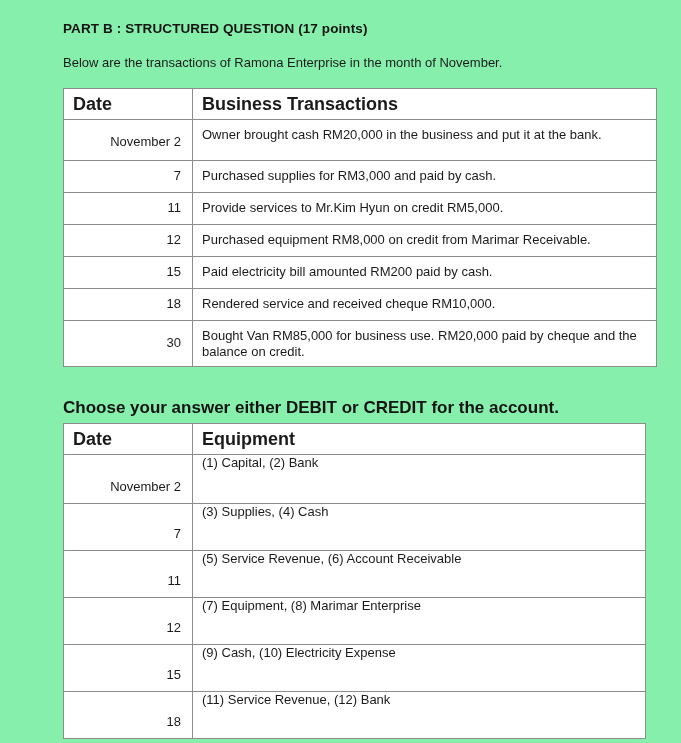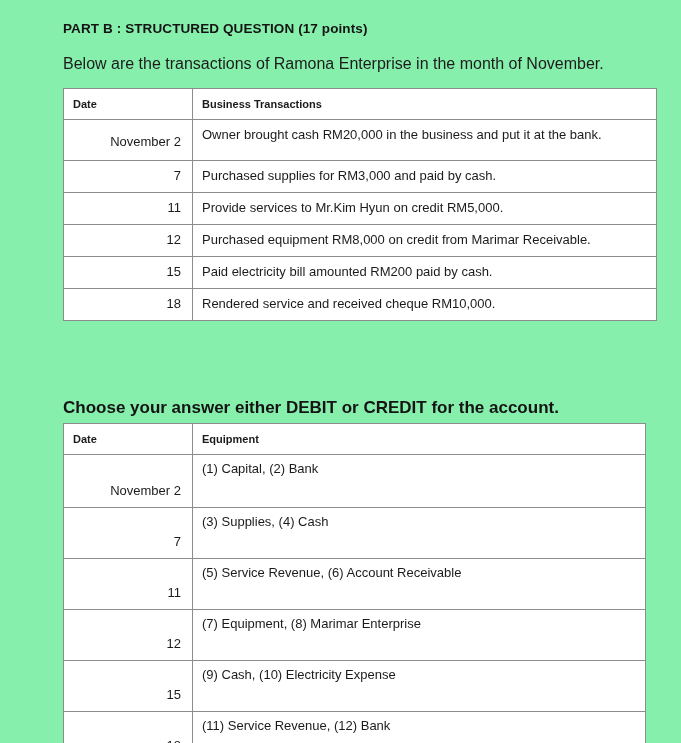--- a/index.html
+++ b/index.html
@@ -33,21 +33,21 @@
     font-size: 13.5px;
     font-weight: bold;
     letter-spacing: 0.1px;
     color: #141414;
     white-space: nowrap;
   }
   .intro-line {
     position: absolute;
     left: 63px;
     top: 55px;
-    font-size: 16px;
+    font-size: 13px;
     color: #1c1c1c;
     white-space: nowrap;
   }
   .choose-heading {
     position: absolute;
     left: 63px;
     top: 398px;
     font-size: 17px;
     font-weight: bold;
     color: #141414;
@@ -92,21 +92,21 @@
     display: block;
     box-sizing: border-box;
     font-size: 13px;
     line-height: 16px;
   }
 
   
   .hdr-cell {
     font-weight: bold;
     padding: 7px 0 7px 9px;
-    font-size: 11px;
+    font-size: 18px;
     line-height: 16px;
   }
 
   
   #transactions-table .date-cell {
     padding: 7px 11px 6px 0;
     text-align: right;
     white-space: nowrap;
   }
   #transactions-table .desc-cell {
@@ -119,21 +119,21 @@
   .nov-label { white-space: pre; }
 
   
   #accounts-table .date-cell {
     text-align: right;
     padding: 0 11px 8px 0;
     vertical-align: bottom;
     white-space: nowrap;
   }
   #accounts-table .acct-cell {
-    padding: 6px 6px 6px 9px;
+    padding: 0 6px 6px 9px;
     vertical-align: top;
   }
   #accounts-table tr.body-row td { height: 38px; }
   #accounts-table tr.first-body td { height: 40px; }
 </style>
 </head>
 <body>
 
 <div class="page">
 
@@ -198,20 +198,28 @@
         </td>
       </tr>
       <tr class="short">
         <td>
           <span class="cell date-cell">18</span>
         </td>
         <td>
           <span class="cell desc-cell">Rendered service and received cheque RM10,000.</span>
         </td>
       </tr>
+      <tr class="tall">
+        <td>
+          <span class="cell date-cell">30</span>
+        </td>
+        <td>
+          <span class="cell desc-cell">Bought Van RM85,000 for business use. RM20,000 paid by cheque and the balance on credit.</span>
+        </td>
+      </tr>
     </tbody>
   </table>
 
   <div class="choose-heading">Choose your answer either DEBIT or CREDIT for the account.</div>
 
   <table class="doc-table" id="accounts-table">
     <colgroup>
       <col class="c-date">
       <col class="c-acct">
     </colgroup>

